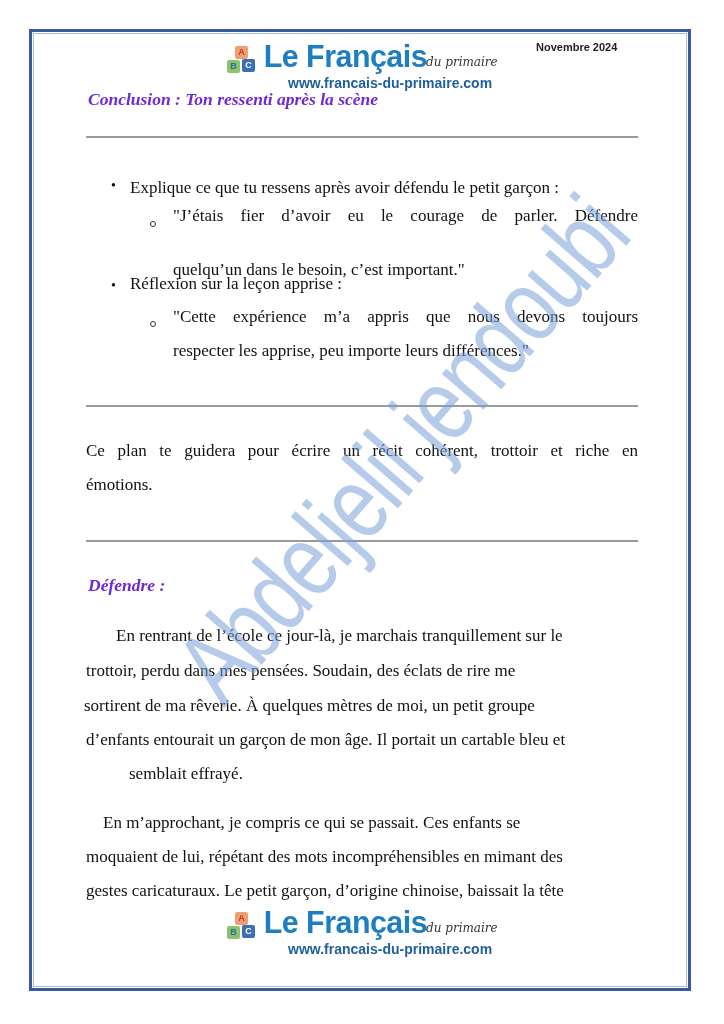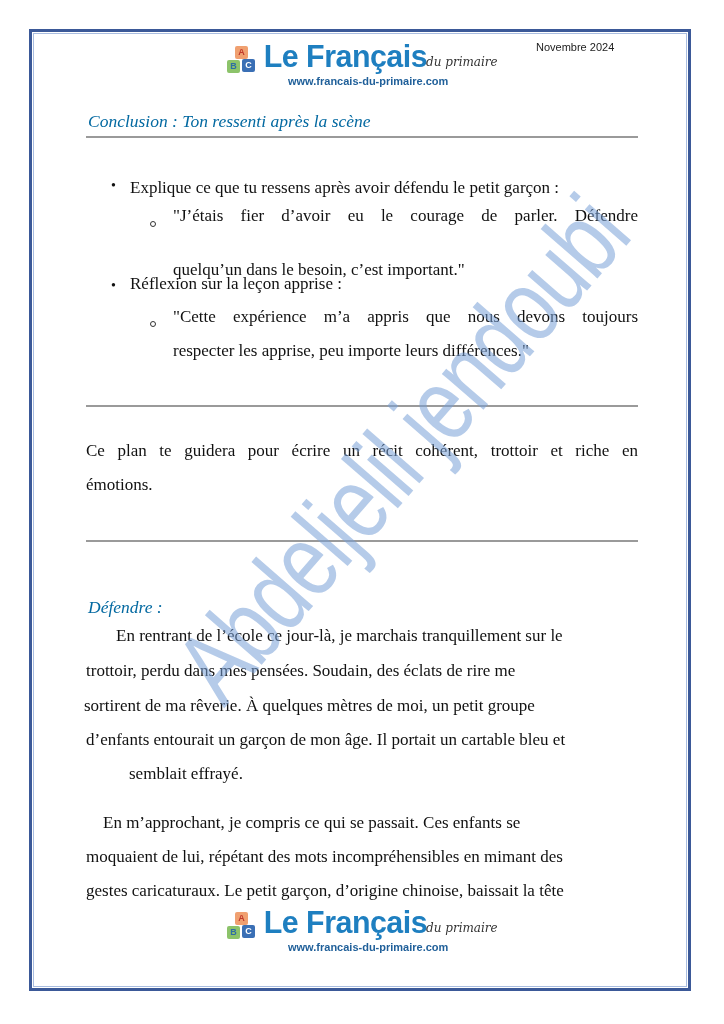--- a/index.html
+++ b/index.html
@@ -25,26 +25,26 @@
     position: absolute; left: 36px; top: -3px; font-family: "Liberation Sans", "DejaVu Sans", sans-serif;
     font-weight: 900; font-size: 31px; color: #1e7fc0; letter-spacing: -0.5px; white-space: nowrap;
     transform: scaleX(0.98);
   }
   .logo-sub {
     position: absolute; left: 200px; top: 13px; font-family: "DejaVu Serif", serif; font-style: italic;
     font-size: 12px; color: #333; white-space: nowrap;
   }
   .logo-url {
     position: absolute; left: 62px; top: 33px; font-family: "Liberation Sans", sans-serif; font-weight: bold;
-    font-size: 11px; color: #1f5f99; white-space: nowrap;
+    font-size: 14px; color: #1f5f99; white-space: nowrap;
   }
 
-  .date { position: absolute; left: 536px; top: 41px; font-family: "Liberation Sans", "DejaVu Sans", sans-serif; font-size: 11px; color: #222; }
+  .date { position: absolute; left: 536px; top: 41px; font-family: "Liberation Sans", "DejaVu Sans", sans-serif; font-size: 11px; color: #222; font-weight: bold; }
 
-  .heading-red { position: absolute; font-style: italic; font-weight: normal; color: #0369a1; font-size: 17.5px; white-space: nowrap; margin-top: 22px; }
+  .heading-red { position: absolute; font-style: italic; font-weight: bold; color: #6d28d9; font-size: 17.5px; white-space: nowrap; }
 
   .hr { position: absolute; left: 86px; width: 552px; height: 0; border-top: 2px solid #9a9a9a; }
 
   .txt { position: absolute; font-size: 17px; line-height: 34px; white-space: nowrap; }
   .bullet { position: absolute; font-size: 14px; }
   .circle { position: absolute; width: 4px; height: 4px; border: 1px solid #333; border-radius: 50%; }
   .justify { text-align: justify; text-align-last: justify; white-space: normal; }
 
   .watermark {
     position: absolute; left: 60px; top: 465px; width: 560px; height: 110px;

